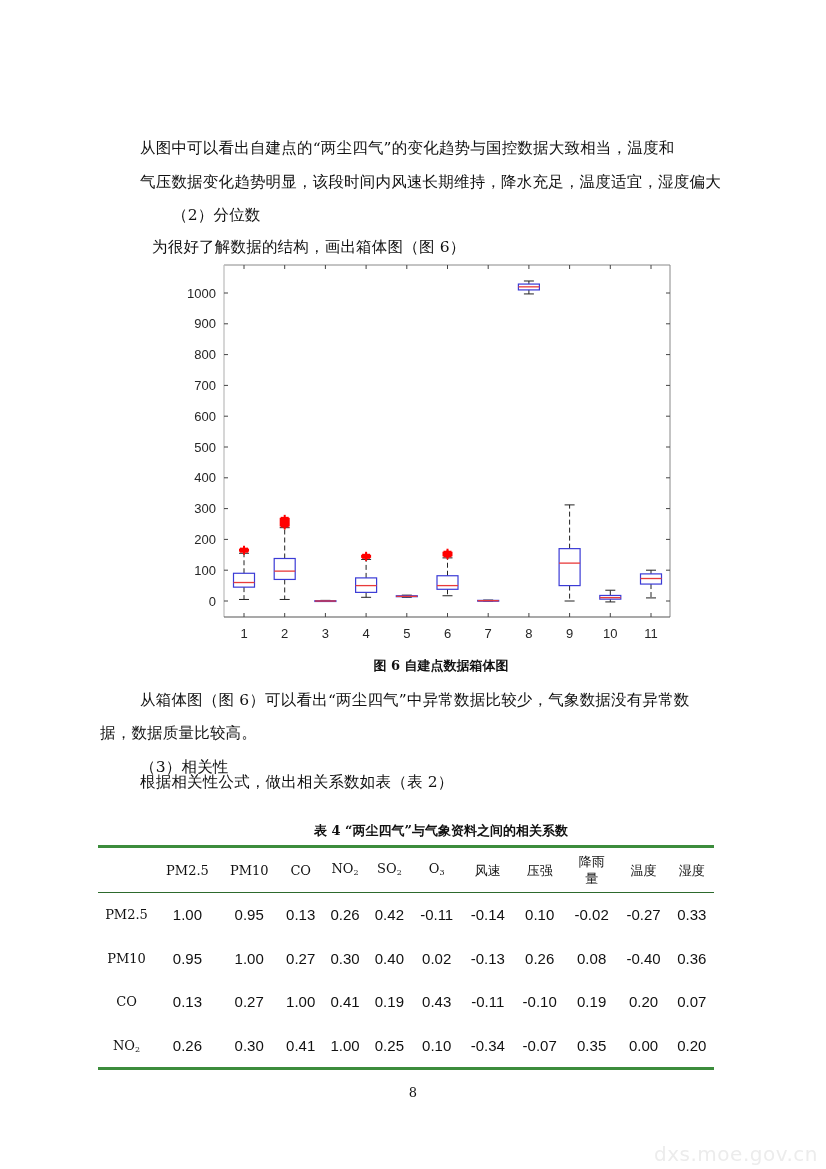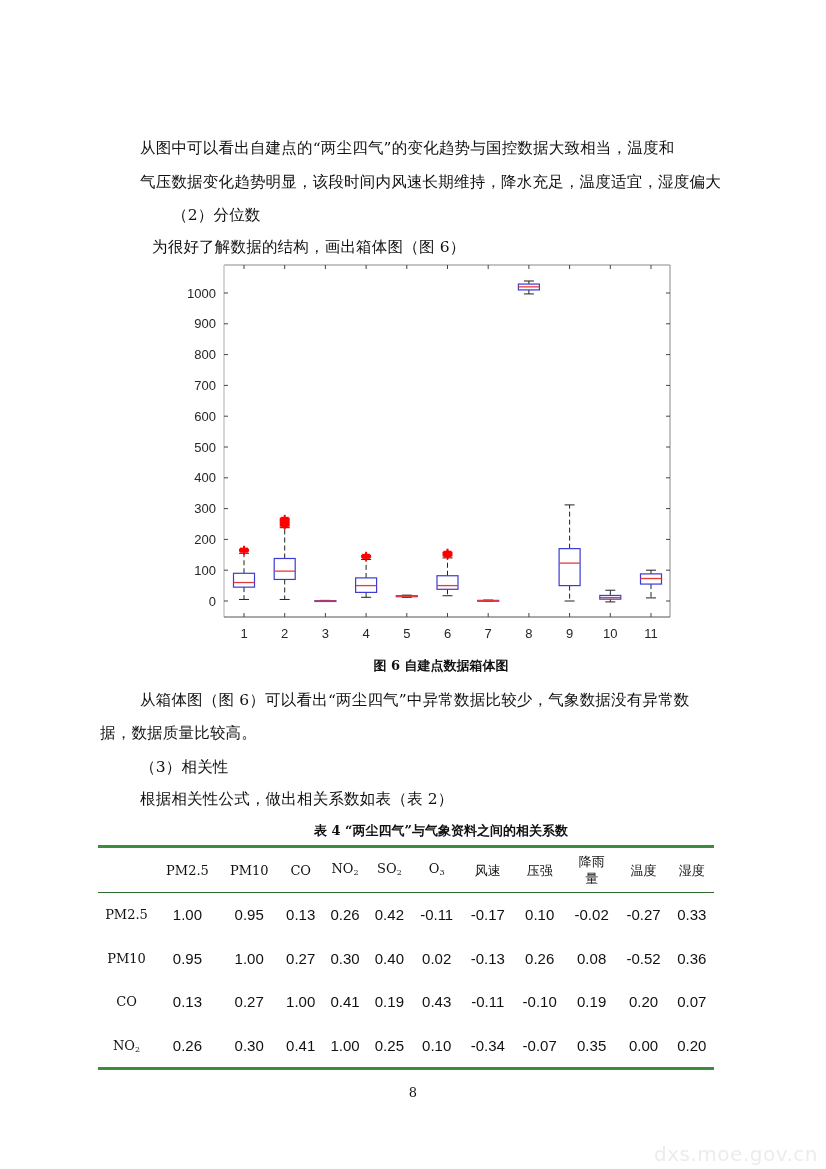--- a/index.html
+++ b/index.html
@@ -231,21 +231,21 @@
       <line x1="651" y1="265" x2="651" y2="269" stroke="#444"></line>
       <text x="651" y="638" text-anchor="middle">11</text>
     </g>
 </svg>
 
 <div class="caption" style="top:657px;">图 6  自建点数据箱体图</div>
 
 <div class="para" style="left:140px; top:690px;">从箱体图（图 6）可以看出“两尘四气”中异常数据比较少，气象数据没有异常数</div>
 <div class="para" style="left:100px; top:723px;">据，数据质量比较高。</div>
 <div class="para" style="left:140px; top:757px;">（3）相关性</div>
-<div class="para" style="left:140px; top:789px;">根据相关性公式，做出相关系数如表（表 2）</div>
+<div class="para" style="left:140px; top:772px;">根据相关性公式，做出相关系数如表（表 2）</div>
 
 <div class="caption" style="top:822px;">表 4 “两尘四气”与气象资料之间的相关系数</div>
 
 <table class="tbl">
   <thead>
       <tr id="thead-row">
         <th></th>
         <th>PM2.5</th>
         <th>PM10</th>
         <th>CO</th>
@@ -261,38 +261,38 @@
     </thead>
   <tbody id="tbody">
       <tr>
         <td class="rowhead">PM2.5</td>
         <td>1.00</td>
         <td>0.95</td>
         <td>0.13</td>
         <td>0.26</td>
         <td>0.42</td>
         <td>-0.11</td>
-        <td>-0.17</td>
+        <td>-0.14</td>
         <td>0.10</td>
         <td>-0.02</td>
         <td>-0.27</td>
         <td>0.33</td>
       </tr>
       <tr>
         <td class="rowhead">PM10</td>
         <td>0.95</td>
         <td>1.00</td>
         <td>0.27</td>
         <td>0.30</td>
         <td>0.40</td>
         <td>0.02</td>
         <td>-0.13</td>
         <td>0.26</td>
         <td>0.08</td>
-        <td>-0.52</td>
+        <td>-0.40</td>
         <td>0.36</td>
       </tr>
       <tr>
         <td class="rowhead">CO</td>
         <td>0.13</td>
         <td>0.27</td>
         <td>1.00</td>
         <td>0.41</td>
         <td>0.19</td>
         <td>0.43</td>

